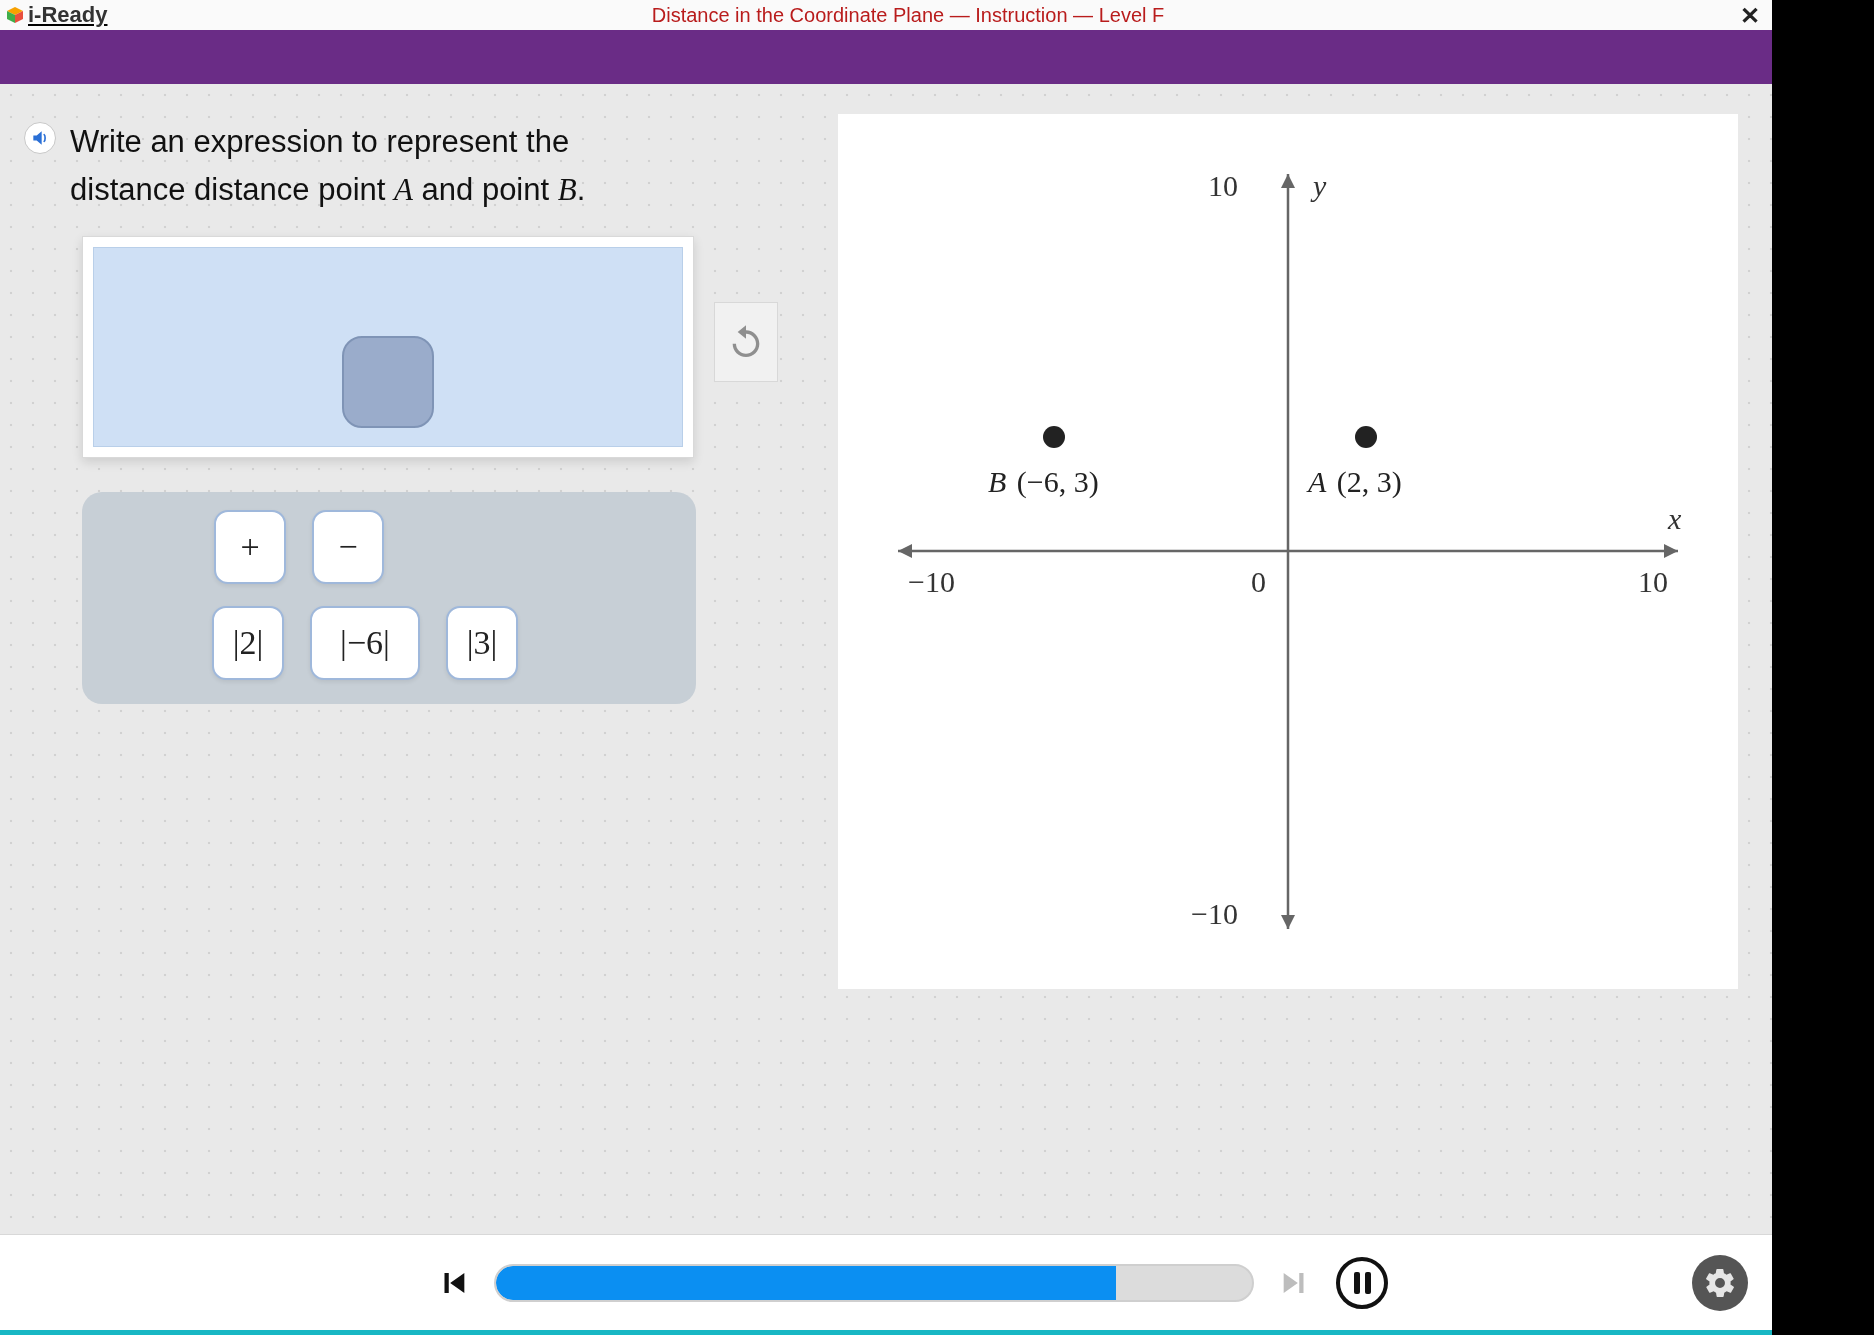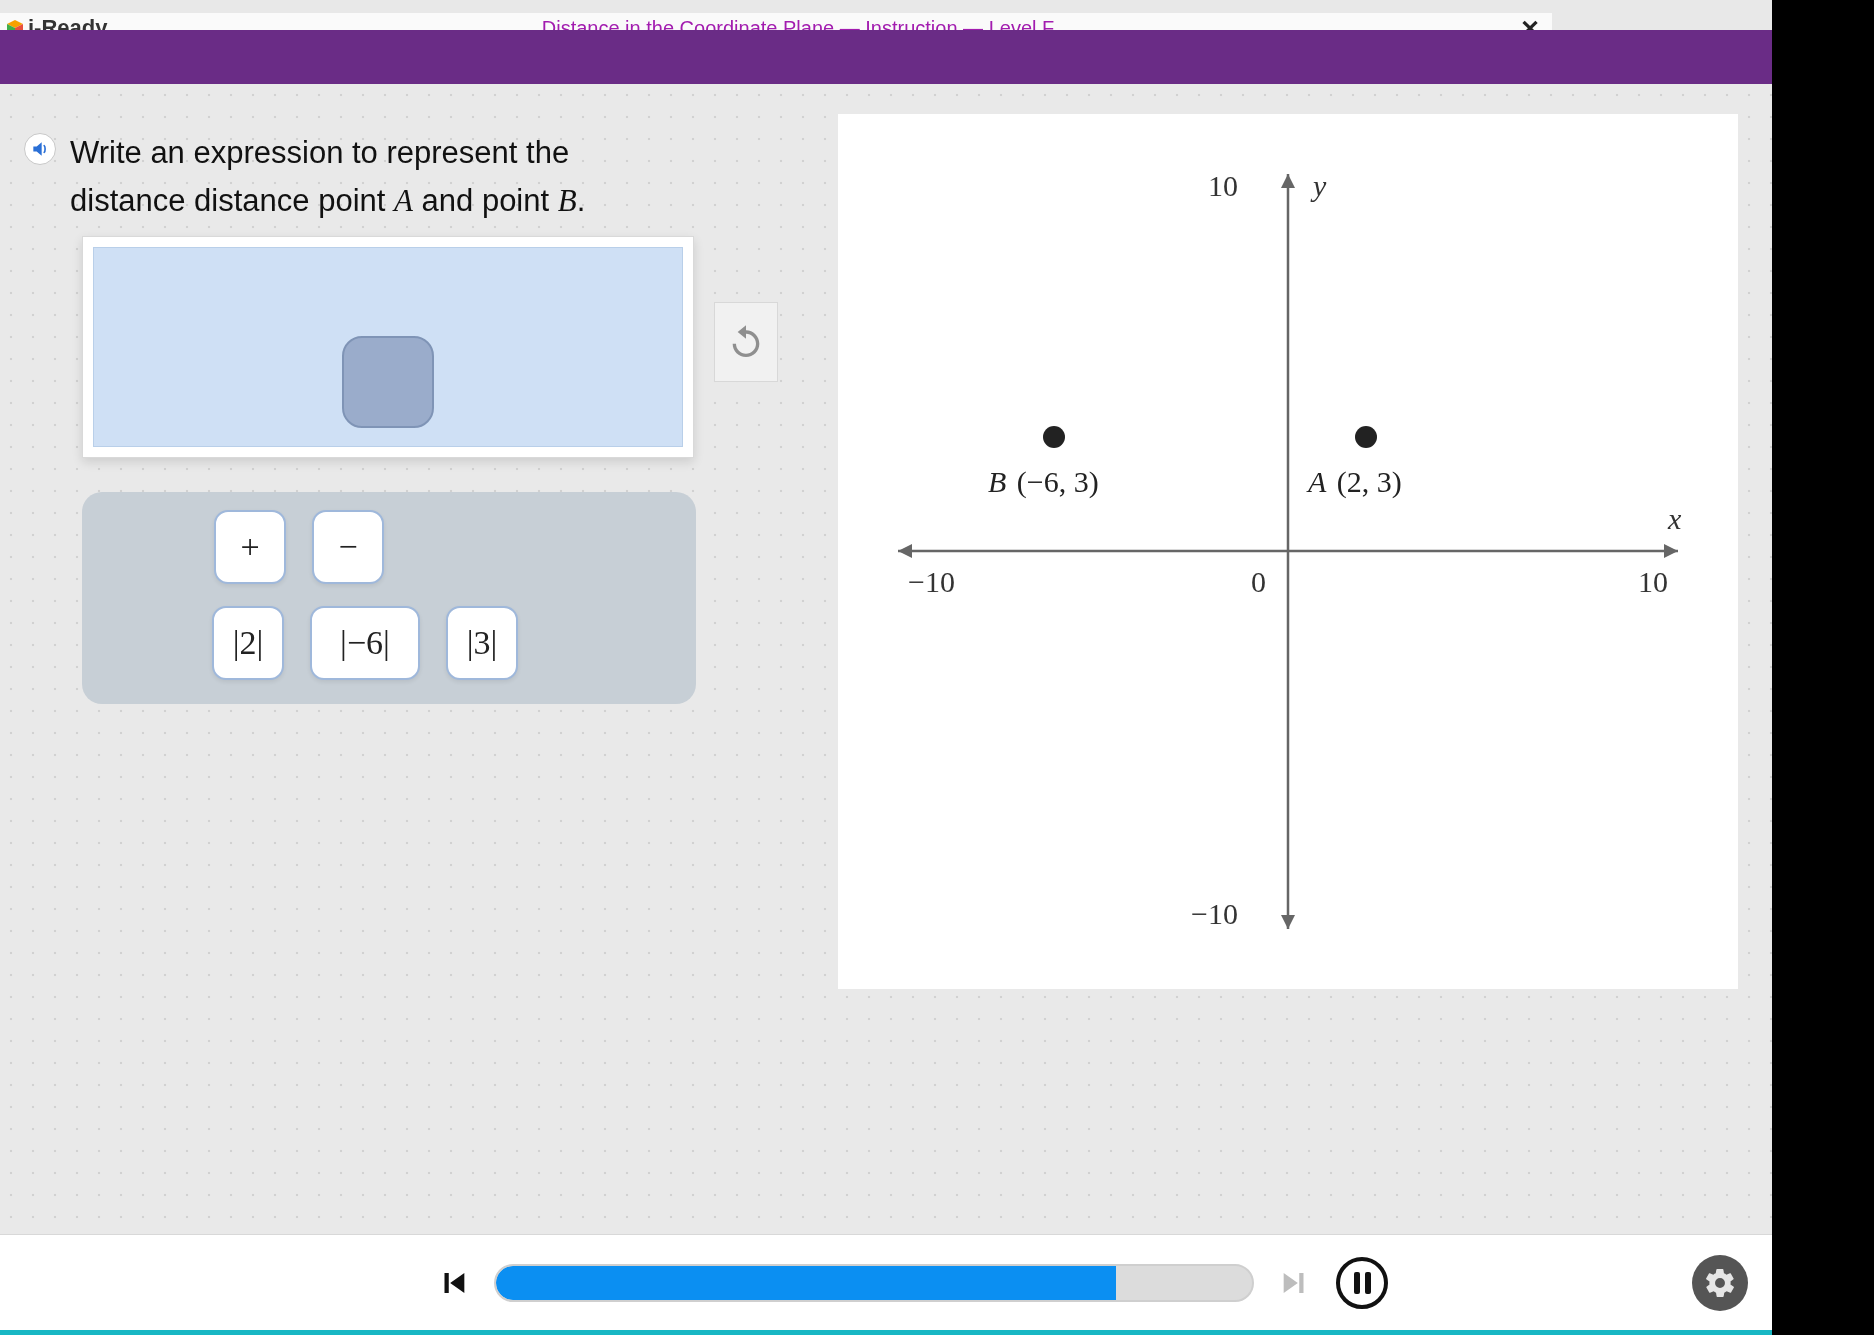--- a/index.html
+++ b/index.html
@@ -18,44 +18,45 @@
   
   .right-black {
     position: absolute;
     right: 0; top: 0;
     width: 102px; height: 1335px;
     background: #000;
   }
   
   .topbar {
     position: absolute;
-    left: 0; top: 13px;
-    width: 1552px; height: 30px;
+    left: 0; top: 0;
+    width: 1772px; height: 30px;
     background: #fafafa;
     display: flex;
     align-items: center;
+    text-decoration: underline;
   }
   .logo {
     display: flex; align-items: center;
     padding-left: 6px;
     font-weight: 700;
     font-size: 22px;
     color: #333;
   }
   .logo-cube {
     width: 18px; height: 18px; margin-right: 4px;
     position: relative;
   }
   .logo-cube svg { display:block; }
   .title {
     position: absolute;
     left: 0; right: 0;
     text-align: center;
     font-size: 20px;
-    color: #a21caf;
+    color: #b91c1c;
     pointer-events: none;
     padding-left: 44px;
   }
   .close-x {
     position: absolute;
     right: 12px; top: 2px;
     font-size: 24px; font-weight: 700;
     color: #222;
     cursor: pointer;
   }
@@ -75,21 +76,20 @@
       radial-gradient(circle, rgba(0,0,0,0.10) 1.2px, transparent 1.6px) 0 0 / 22px 22px,
       #e9e9e9;
   }
   
   .prompt-row {
     position: absolute;
     left: 24px; top: 34px;
     display: flex;
     align-items: flex-start;
     gap: 14px;
-    margin-top: 11px;
   }
   .audio-btn {
     width: 32px; height: 32px;
     border-radius: 50%;
     background: #fff;
     border: 1px solid #c8c8c8;
     display: flex; align-items: center; justify-content: center;
     color: #2a6fd6;
     cursor: pointer;
     margin-top: 4px;

